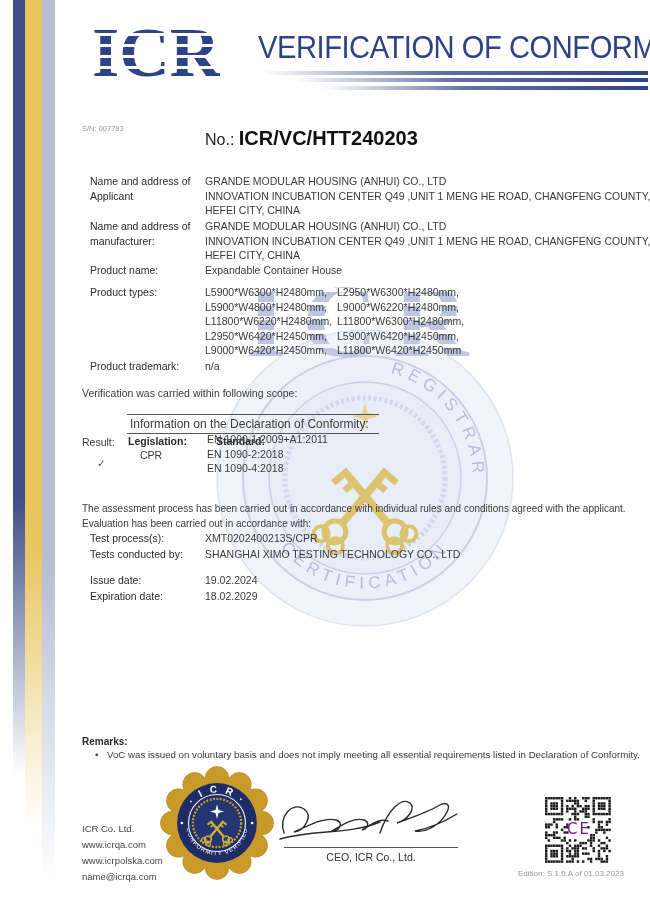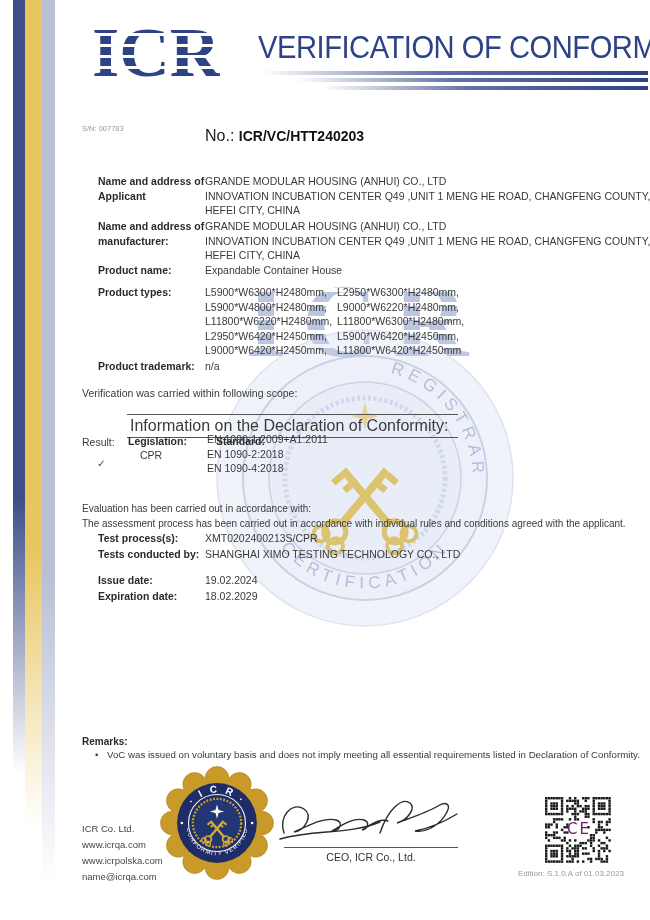--- a/index.html
+++ b/index.html
@@ -23,27 +23,27 @@
   .main-title{position:absolute;left:258px;top:30px;font-size:31px;font-weight:500;
     color:#2e4386;letter-spacing:-0.5px;transform:scaleX(0.94);transform-origin:left;white-space:nowrap;}
   .hline{position:absolute;background:linear-gradient(to right,rgba(46,67,134,0) 0%,rgba(46,67,134,0.75) 45%,#2e4386 100%);}
   .hl1{left:262px;top:71px;width:386px;height:3.5px;}
   .hl2{left:296px;top:78px;width:352px;height:3.5px;}
   .hl3{left:322px;top:86px;width:326px;height:4px;}
   
   .sn{position:absolute;left:82px;top:124px;font-size:7.5px;color:#999;}
   .no-line{position:absolute;left:205px;top:127px;white-space:nowrap;}
   .no-label{font-size:16px;color:#222;}
-  .no-value{font-size:14px;font-weight:bold;color:#101010;}
+  .no-value{font-size:20px;font-weight:bold;color:#101010;}
   .row{position:absolute;left:82px;font-size:10.5px;}
-  .row .lbl{position:absolute;left:16px;top:0;width:120px;font-weight:bold;color:#2b2b2b;line-height:14.5px;}
+  .row .lbl{position:absolute;left:8px;top:0;width:120px;font-weight:normal;color:#2b2b2b;line-height:14.5px;}
   .row .val{position:absolute;left:123px;top:0;width:440px;line-height:14.5px;white-space:nowrap;color:#3a3a3a;}
   .pt-c1{display:inline-block;width:132px;}
   .plain{position:absolute;left:82px;font-size:10.5px;color:#3a3a3a;white-space:nowrap;}
-  .conf-header{position:absolute;left:127px;top:414px;font-size:16px;color:#3a3a3a;
+  .conf-header{position:absolute;left:127px;top:414px;font-size:12px;color:#3a3a3a;
     border-top:1px solid #555;border-bottom:1px solid #555;padding:2px 10px 2px 3px;white-space:nowrap;}
   .conf-lbl{position:absolute;font-size:10.5px;font-weight:bold;color:#2b2b2b;white-space:nowrap;}
   .conf-val{position:absolute;font-size:10.5px;color:#3a3a3a;white-space:nowrap;line-height:14.5px;}
   .para{position:absolute;left:82px;font-size:10px;line-height:15px;color:#3a3a3a;white-space:nowrap;}
   .remarks-lbl{position:absolute;left:82px;top:736px;font-size:10px;font-weight:bold;color:#2b2b2b;}
   .remarks-bullet{position:absolute;left:95px;top:749px;font-size:9.7px;color:#3a3a3a;white-space:nowrap;}
   .remarks-bullet .dot{display:inline-block;width:12px;}
   
   .footer-block{position:absolute;left:82px;top:821px;font-size:9.5px;line-height:16px;color:#444;}
   .seal-svg{position:absolute;left:160px;top:766px;}
@@ -178,22 +178,22 @@
     <div class="conf-lbl" style="left:216px;top:435px">Standard:</div>
     <div class="conf-val" style="left:97px;top:456px;color:#4a4a4a">✓</div>
     <div class="conf-val" style="left:140px;top:448px">CPR</div>
     <div class="conf-val" style="left:207px;top:432px">
       <div>EN 1090-1:2009+A1:2011</div>
       <div>EN 1090-2:2018</div>
       <div>EN 1090-4:2018</div>
     </div>
 
     <div class="para" style="top:501px">
+      <div>The assessment process has been carried out in accordance with individual rules and conditions agreed with the applicant.</div>
       <div>Evaluation has been carried out in accordance with:</div>
-      <div>The assessment process has been carried out in accordance with individual rules and conditions agreed with the applicant.</div>
     </div>
 
     <div class="row" style="top:531px">
       <div class="lbl">Test process(s):</div>
       <div class="val">XMT0202400213S/CPR</div>
     </div>
     <div class="row" style="top:547px">
       <div class="lbl">Tests conducted by:</div>
       <div class="val">SHANGHAI XIMO TESTING TECHNOLOGY CO., LTD</div>
     </div>

